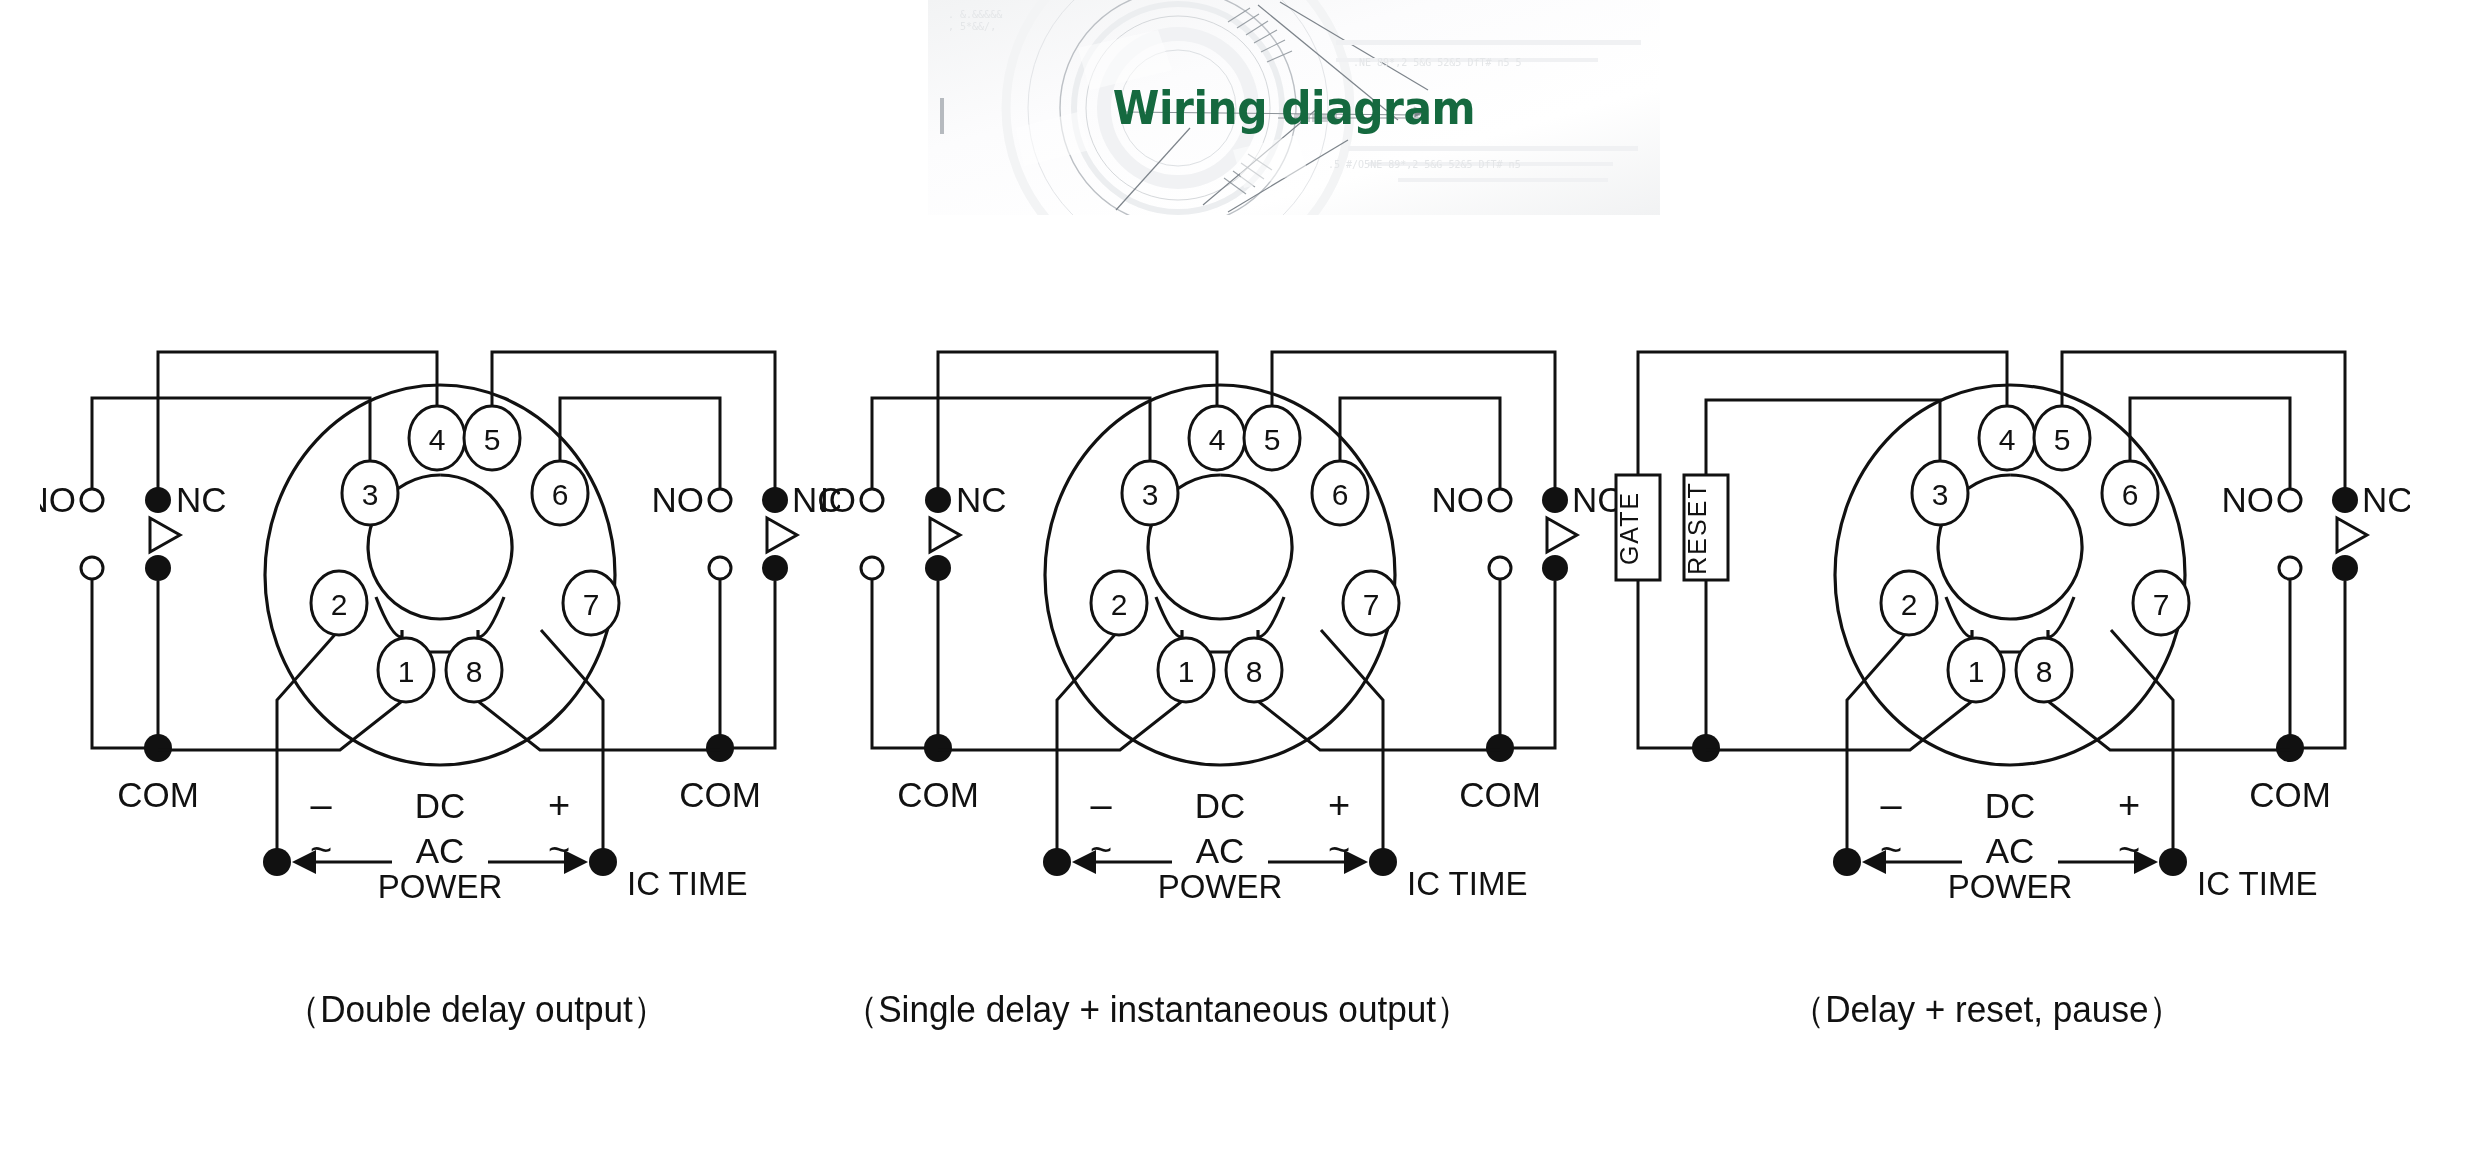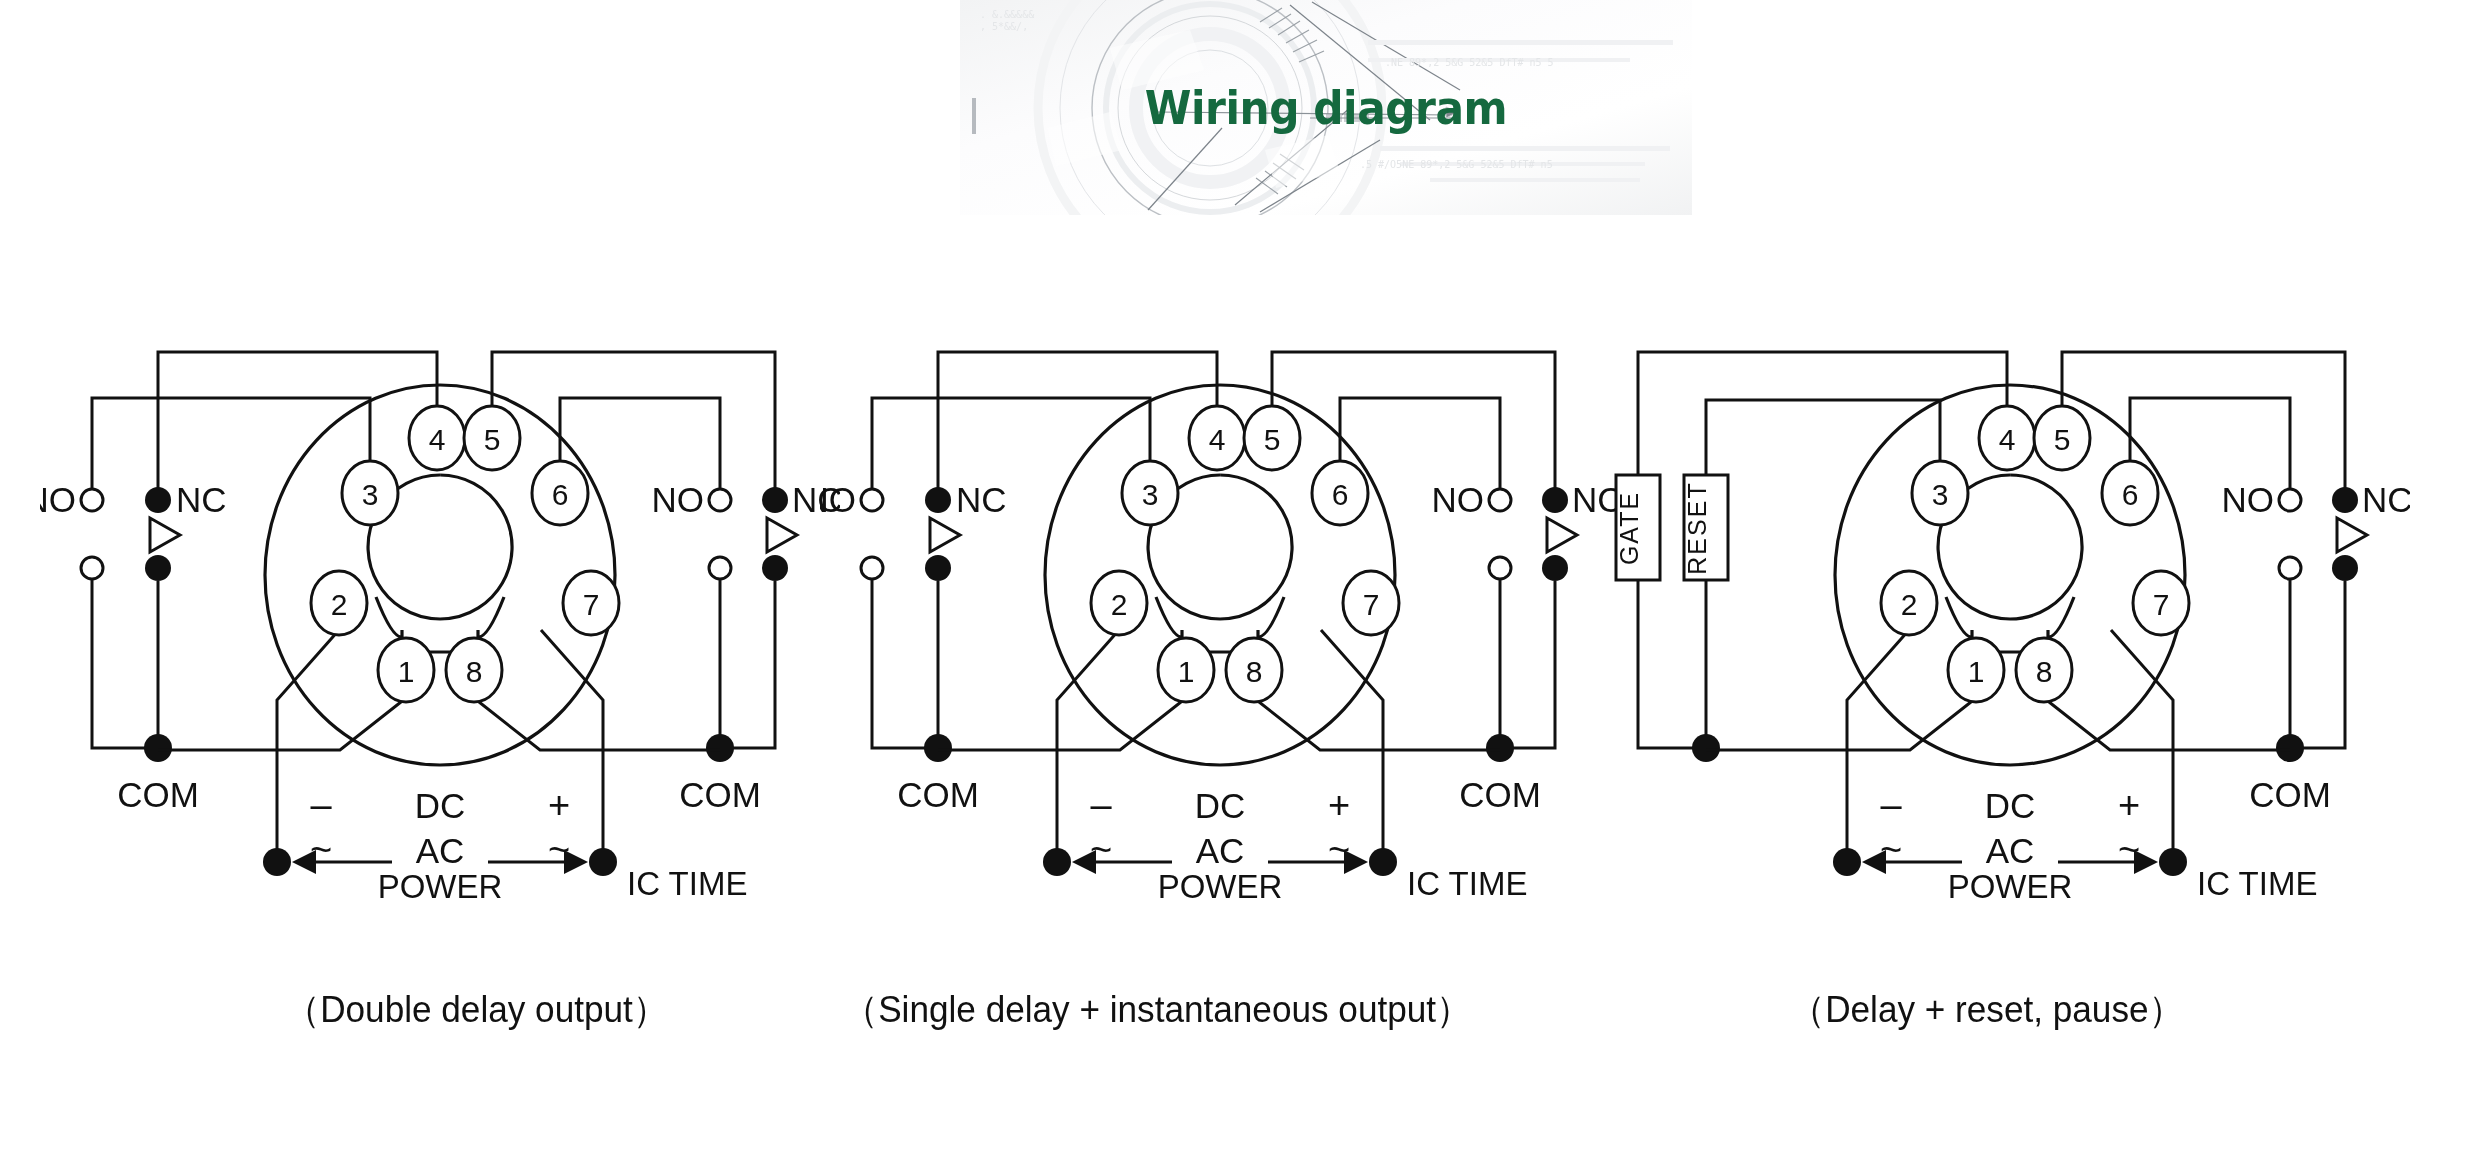--- a/index.html
+++ b/index.html
@@ -11,21 +11,21 @@
     width: 2467px;
     height: 1167px;
     position: relative;
     font-family: "Liberation Sans", sans-serif;
     overflow: hidden;
   }
 
   
   #banner {
     position: absolute;
-    left: 960px;
+    left: 928px;
     top: 0px;
     width: 732px;
     height: 215px;
     overflow: hidden;
     background: linear-gradient(100deg,#f5f6f7 0%,#fbfbfc 25%,#ffffff 55%,#f7f8f9 80%,#f2f3f4 100%);
   }
   #banner .bg-svg {
     position: absolute;
     inset: 0;
     width: 100%;

